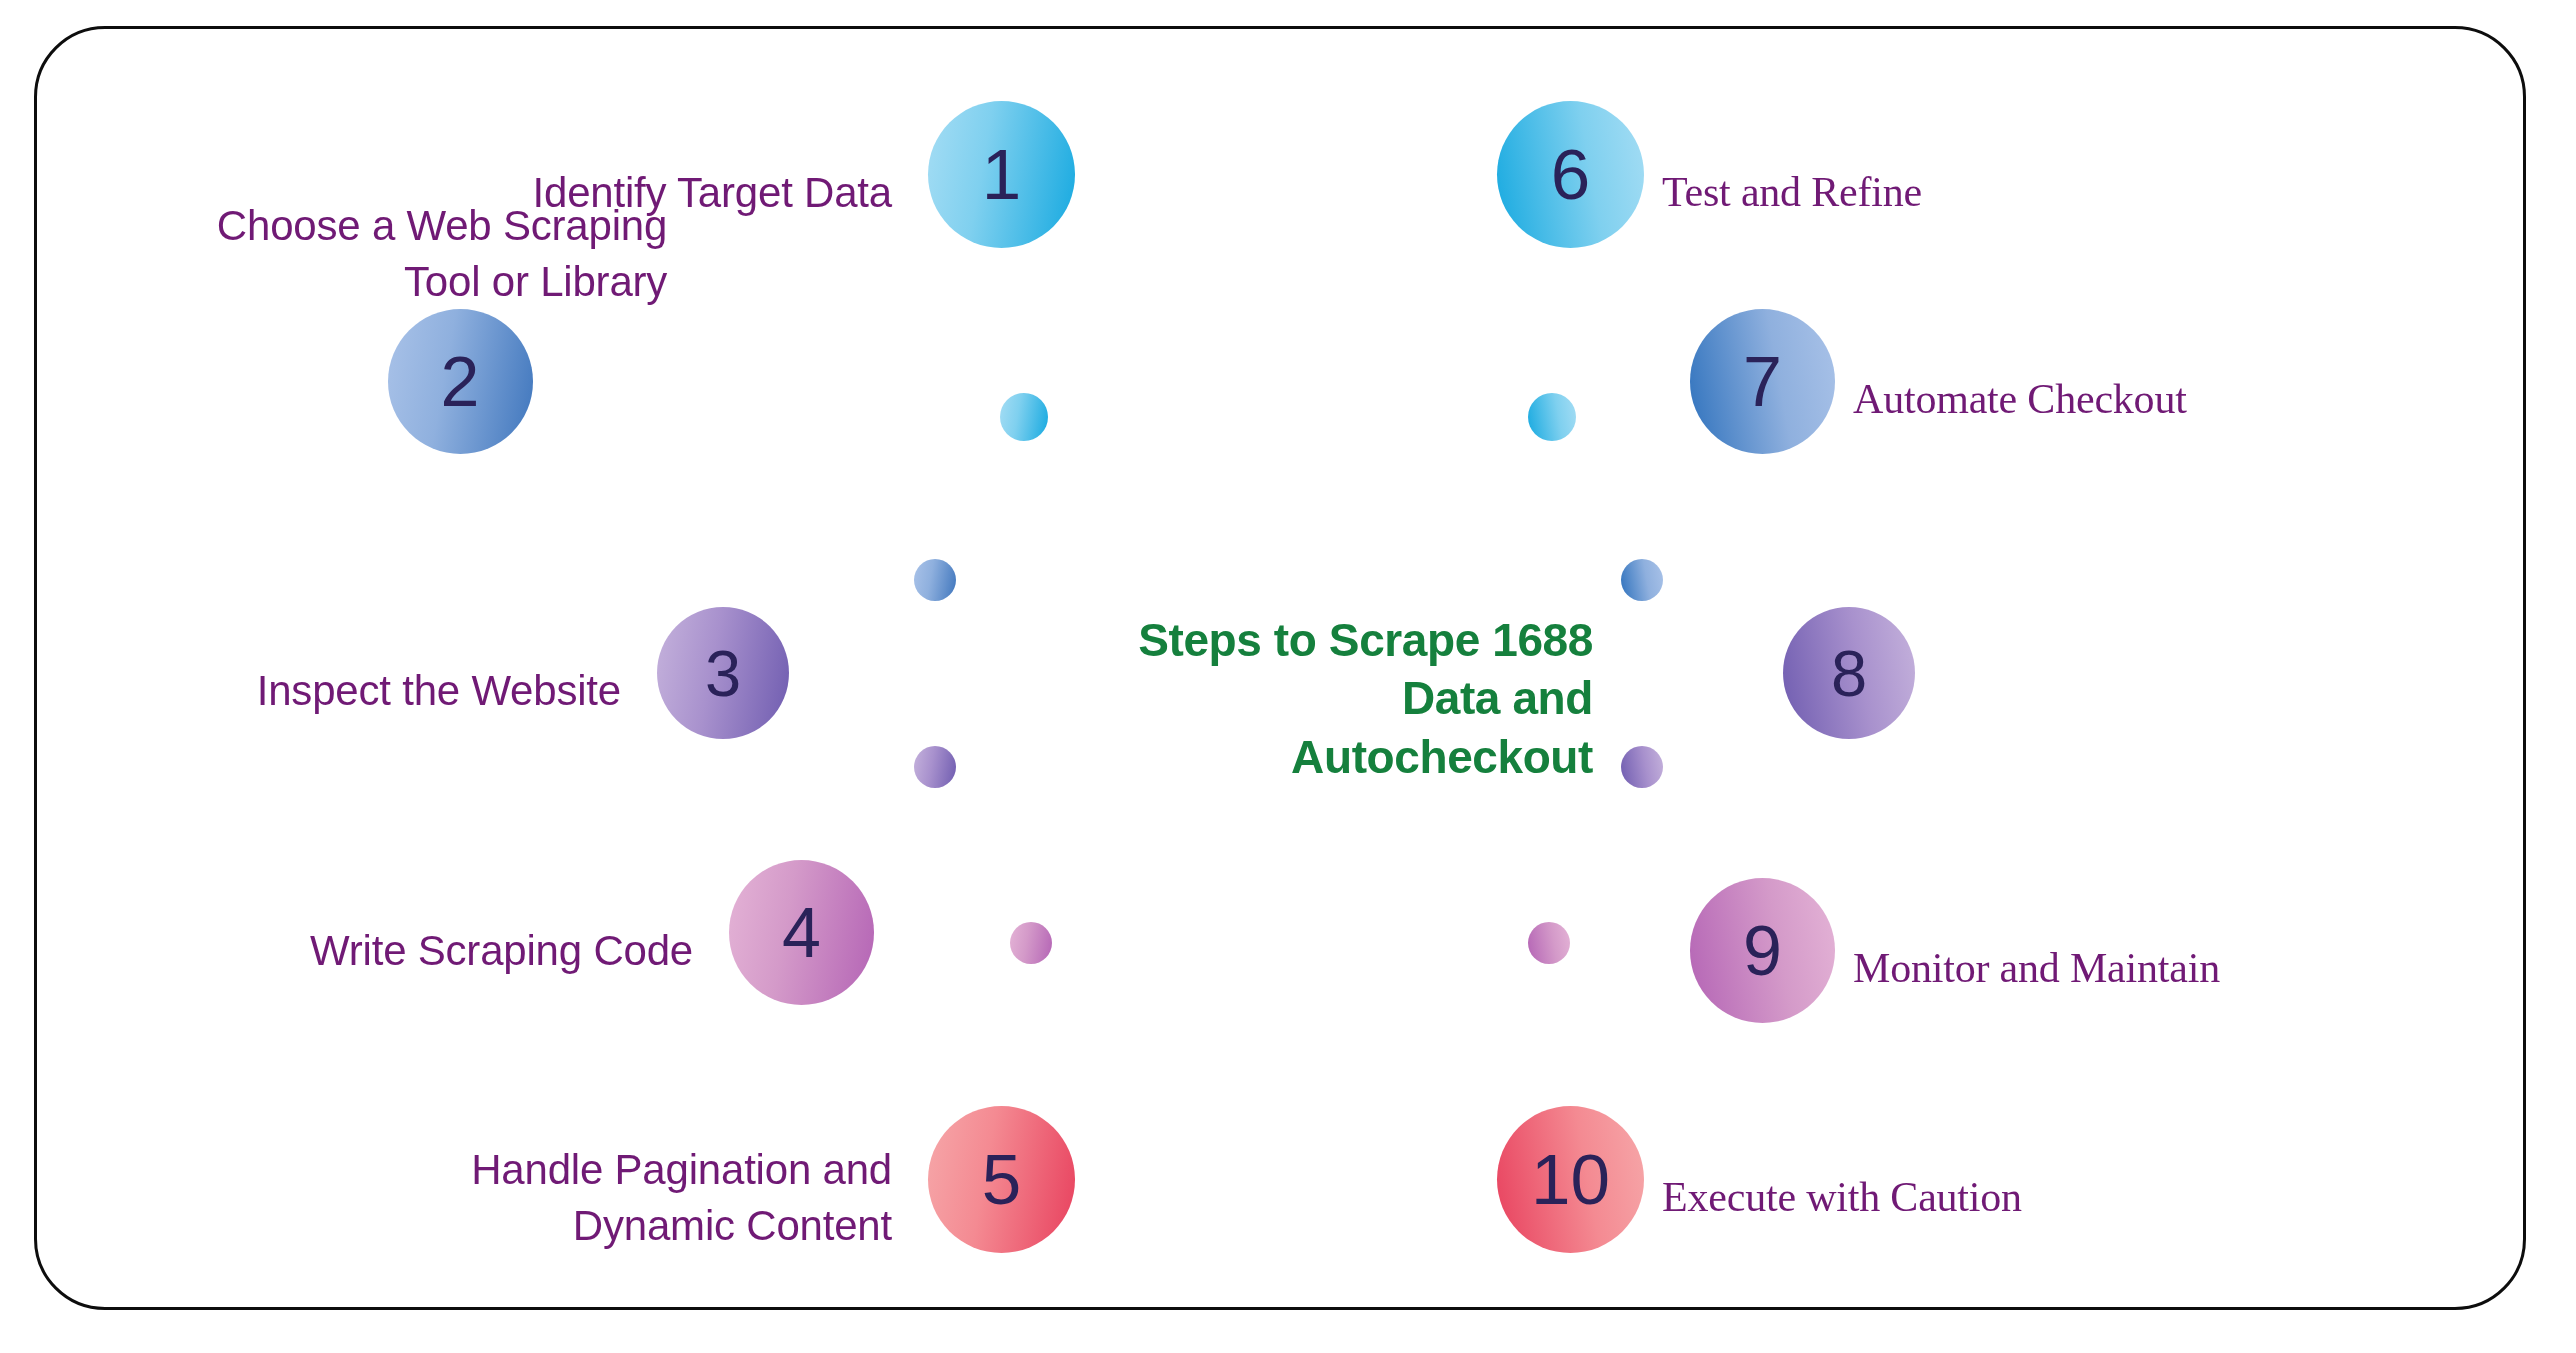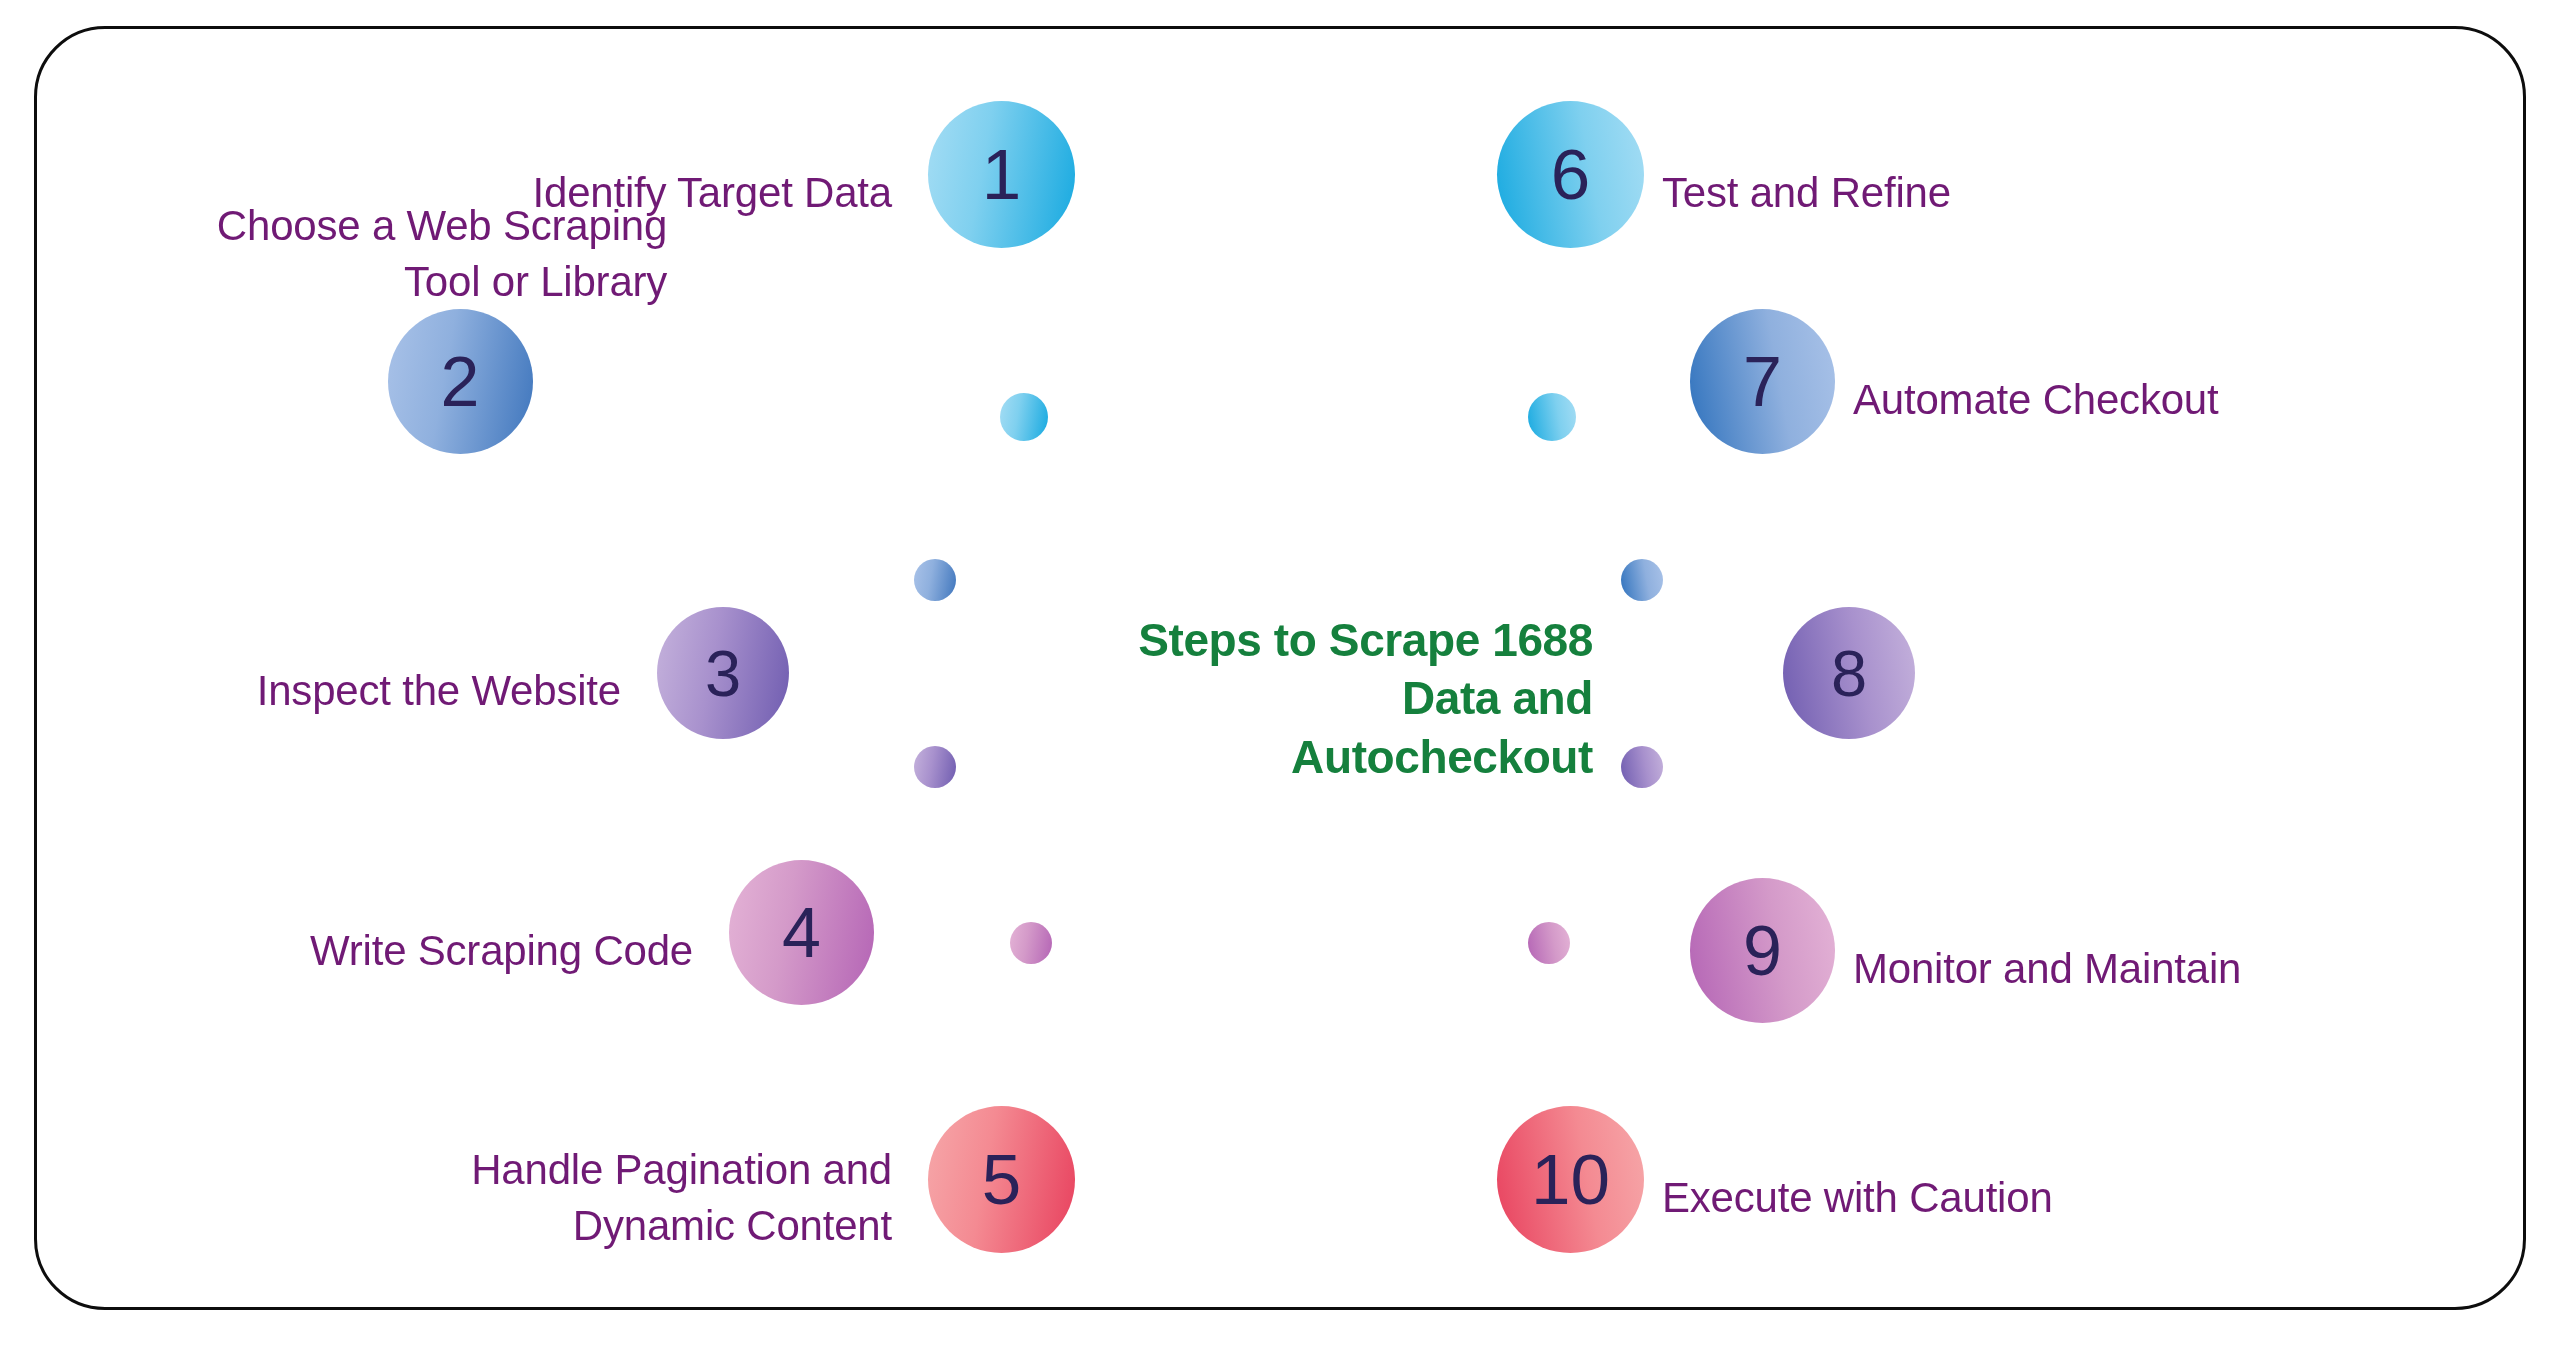--- a/index.html
+++ b/index.html
@@ -61,21 +61,21 @@
   .step-label {
     font-size: 42px;
     font-weight: 400;
     color: #701a75;
     line-height: 1.32;
     white-space: pre-line;
     letter-spacing: -0.2px;
     margin-top: 36px;
   }
   .step.left  .step-label { text-align: right;  padding-right: 36px; }
-  .step.right .step-label { text-align: right;   padding-left: 18px; }
+  .step.right .step-label { text-align: right;   padding-left: 18px; font-family: Liberation Serif, serif; }
 
   .step-bubble {
     border-radius: 50%;
     display: flex;
     align-items: center;
     justify-content: center;
     color: #2a2259;
     font-weight: 400;
     flex: 0 0 auto;
   }

